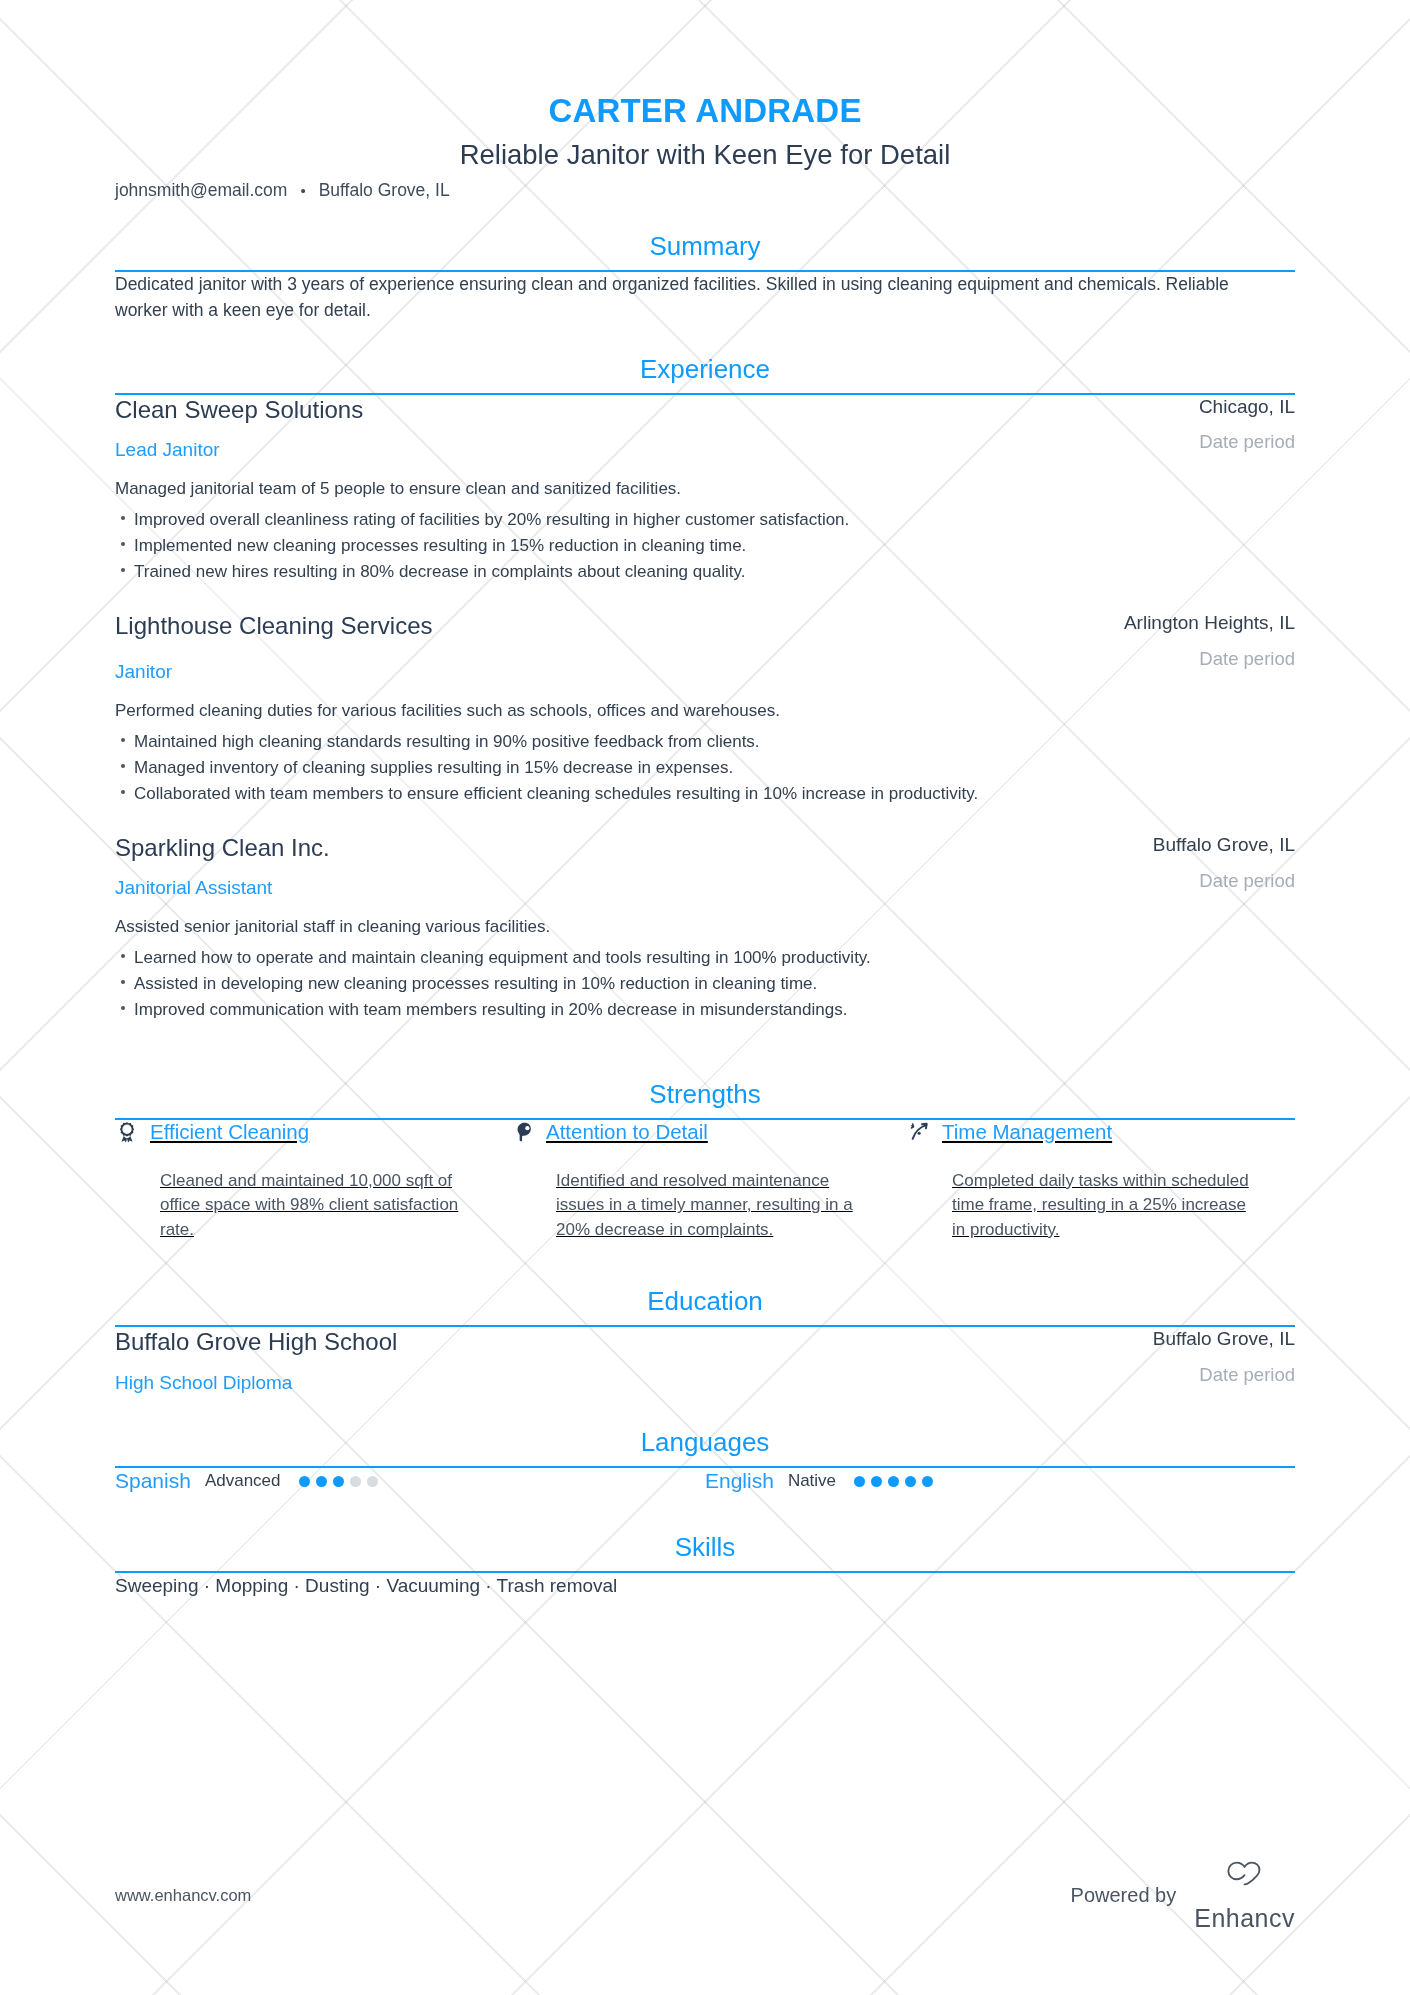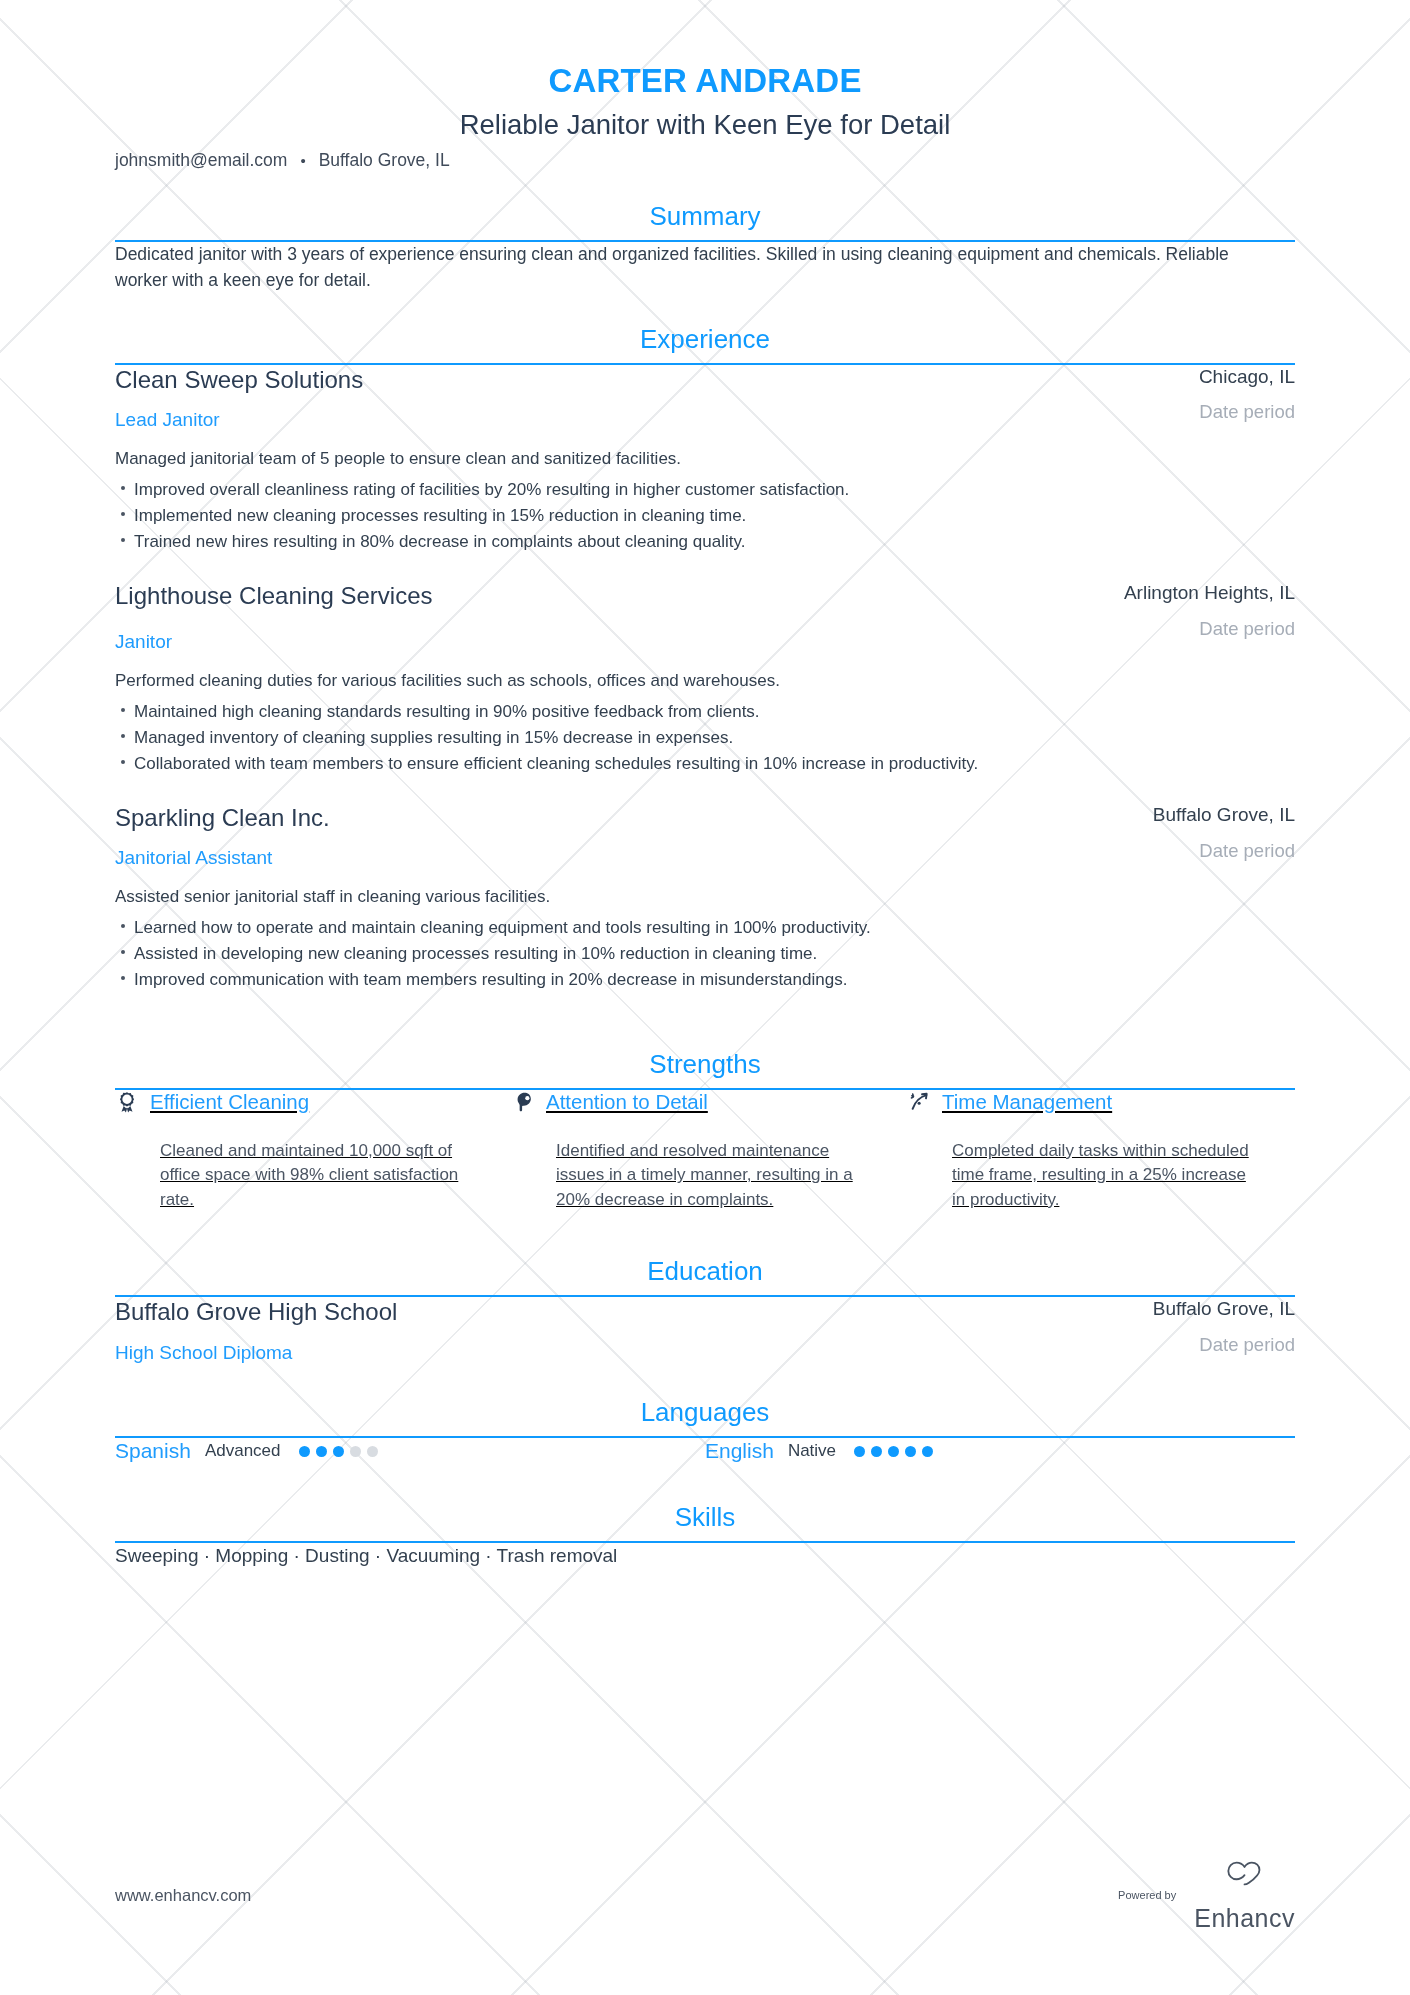--- a/index.html
+++ b/index.html
@@ -35,21 +35,21 @@
     z-index: 0;
   }
 
   .content {
     position: relative;
     z-index: 1;
     padding: 0 115px;
   }
 
   
-  .header { text-align: center; padding-top: 62px; }
+  .header { text-align: center; padding-top: 92px; }
 
   .full-name {
     color: #0f9afe;
     font-size: 33px;
     font-weight: bold;
     letter-spacing: 0.2px;
     line-height: 1.15;
   }
   .headline {
     color: #2b3c53;
@@ -239,21 +239,21 @@
     color: #4a5462;
     font-size: 16.5px;
   }
   .footer-brand {
     display: flex;
     align-items: center;
     gap: 18px;
   }
   .powered-by {
     color: #4a5462;
-    font-size: 11px;
+    font-size: 20px;
   }
   .brand-logo { display: flex; align-items: center; gap: 13px; color: #4a5462; flex-direction: column; }
   .brand-name {
     color: #4a5462;
     font-size: 25px;
     letter-spacing: 0.5px;
   }
 </style>
 </head>
 <body>

